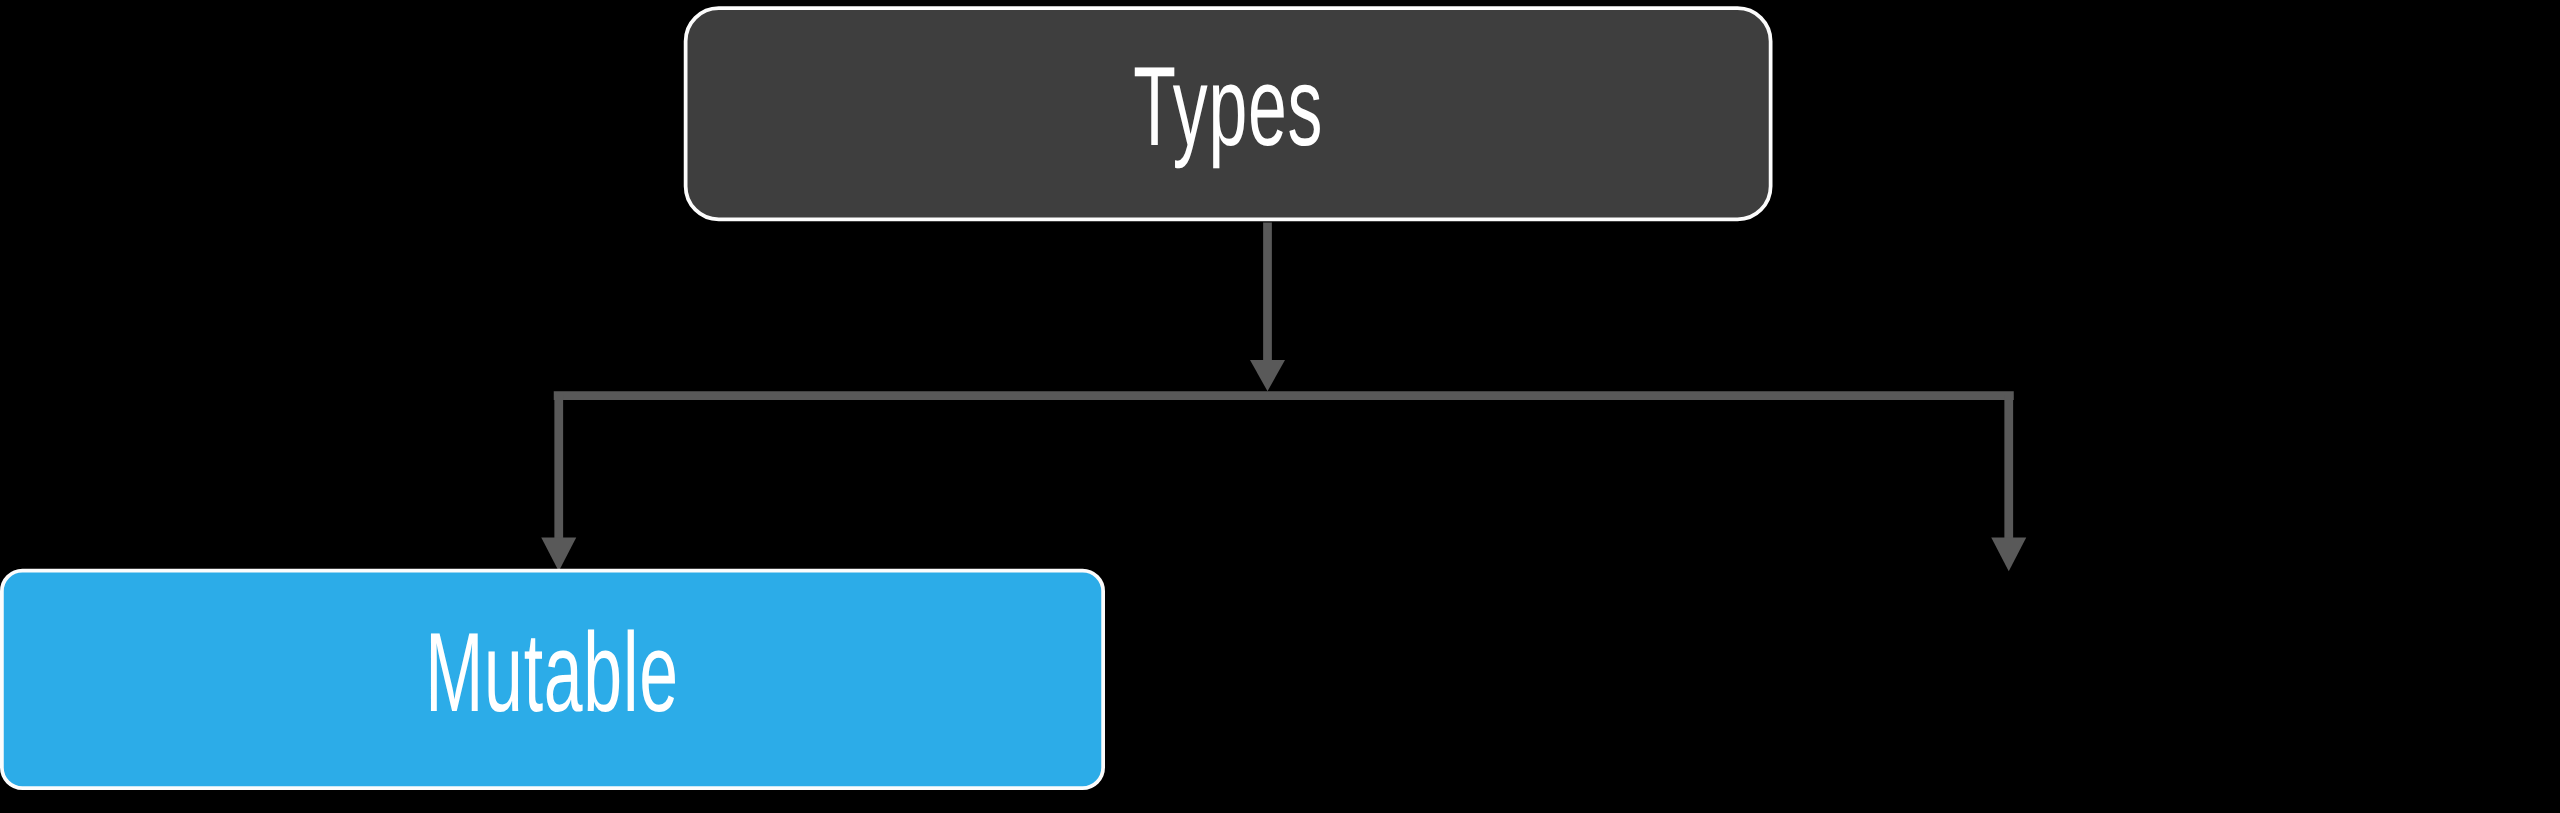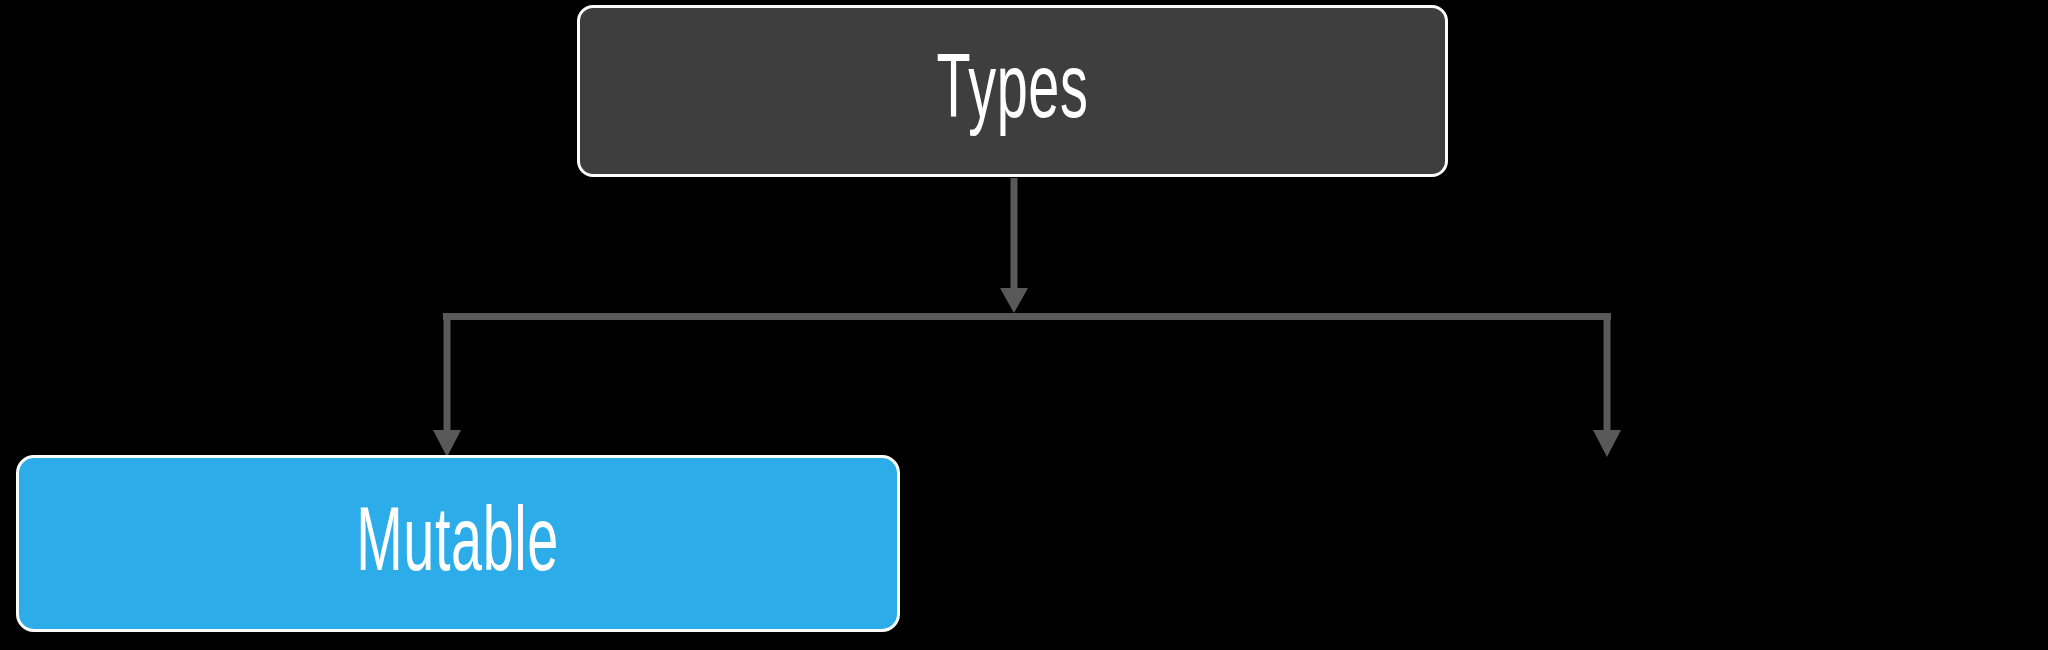--- a/index.html
+++ b/index.html
@@ -23,30 +23,30 @@
     background: var(--background);
   }
   .node {
     position: absolute;
     display: flex;
     align-items: center;
     justify-content: center;
     border: 3px solid var(--node-border);
   }
   .node-root {
-    left: 577px; top: 5px;
+    left: 547px; top: 5px;
     width: 871px; height: 172px;
-    border-radius: 16px;
+    border-radius: 28px;
     background: var(--root-fill);
   }
   .node-child {
     border-radius: 18px;
     background: var(--child-fill);
   }
-  .node-mutable   { left: 16px;    top: 455px; width: 884px; height: 177px; }
+  .node-mutable   { left: 0;    top: 455px; width: 884px; height: 177px; }
   .node-immutable { left: 1160px; top: 455px; width: 880px; height: 177px; }
   .node-label {
     display: inline-block;
     color: var(--text);
     font-size: 90px;
     font-weight: 400;
     line-height: 1;
     letter-spacing: 1px;
     white-space: nowrap;
     transform: scaleX(0.62);  

